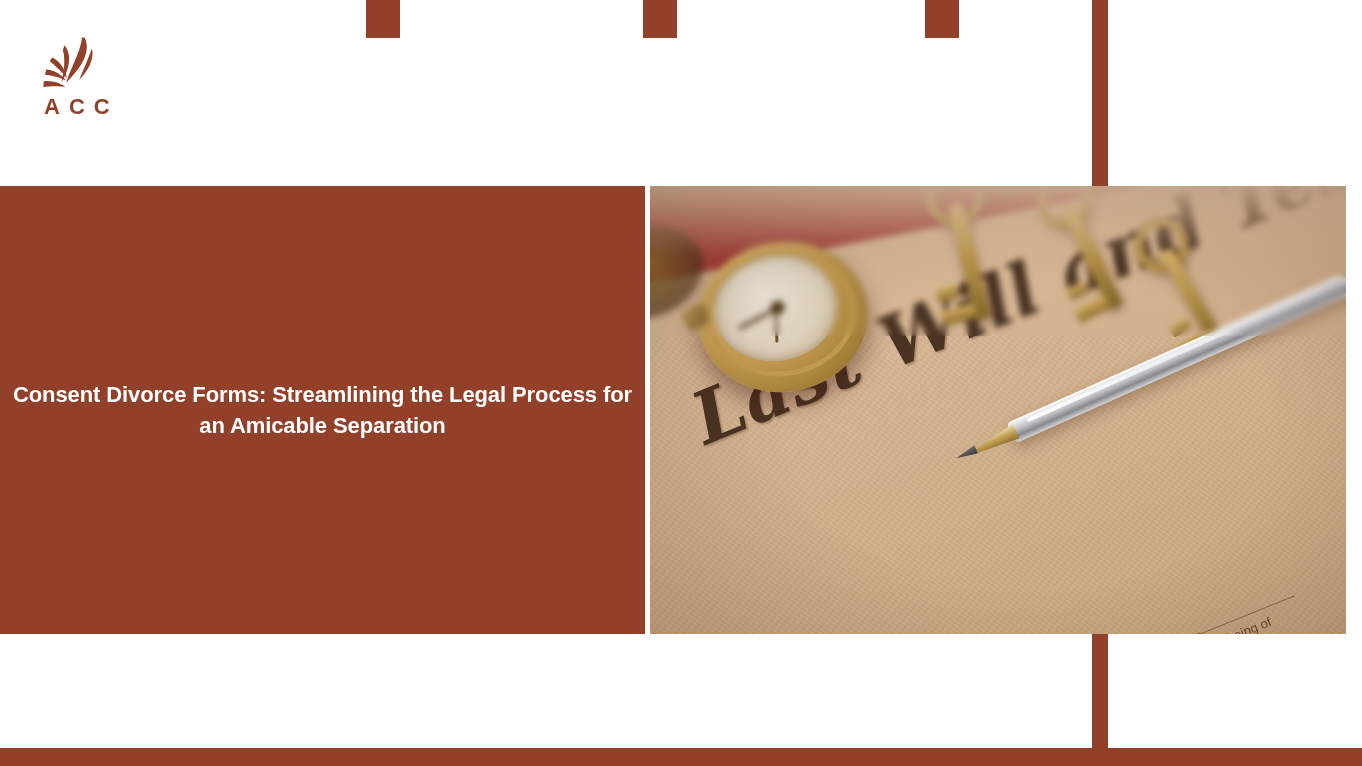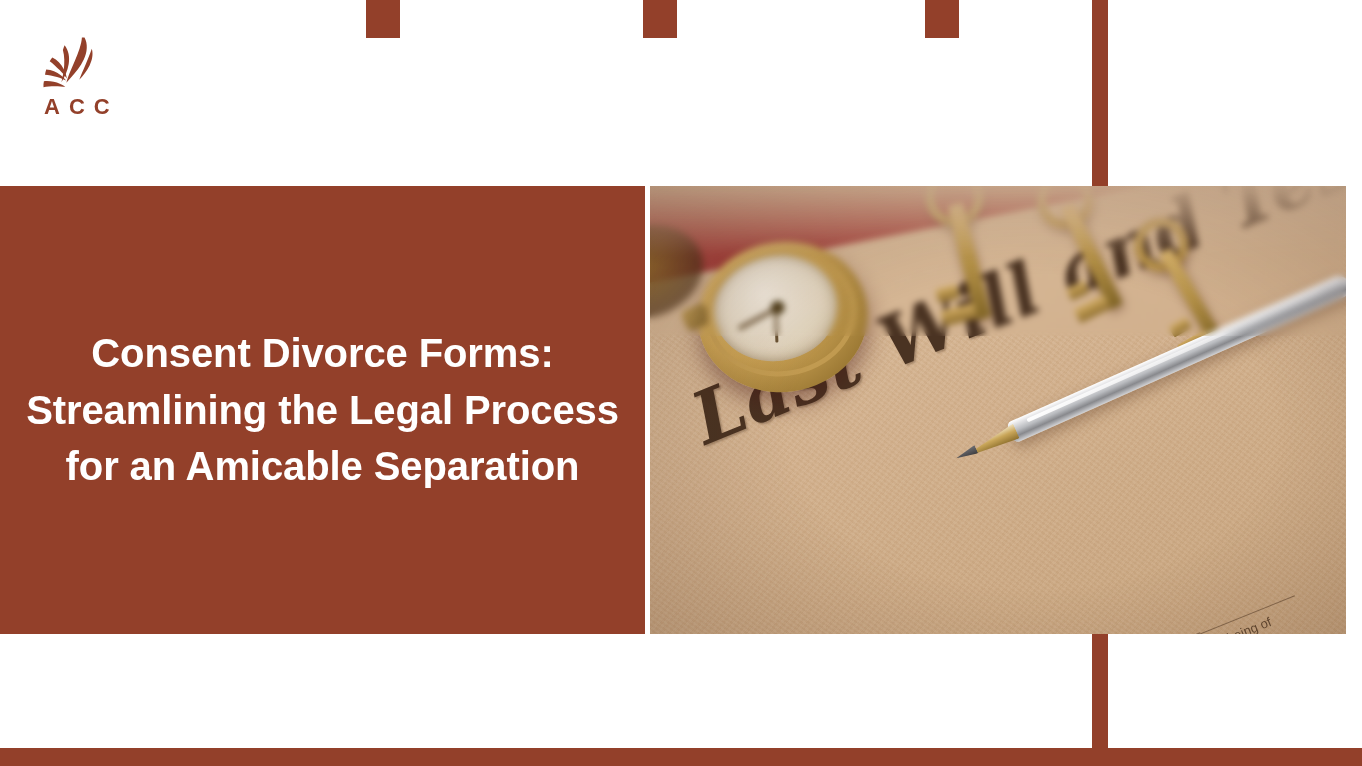--- a/index.html
+++ b/index.html
@@ -103,21 +103,21 @@
     background: #93402A;
     display: flex;
     align-items: center;
     justify-content: center;
     box-sizing: border-box;
     padding: 0 2px;
   }
   .hero-title {
     color: #ffffff;
     font-family: "Liberation Sans", sans-serif;
-    font-size: 40px;
+    font-size: 22px;
     font-weight: 700;
     line-height: 1.42;
     text-align: center;
     margin: 0;
     letter-spacing: -0.1px;
   }
   .hero-gap {
     width: 5px;
     height: 448px;
     background: #ffffff;

